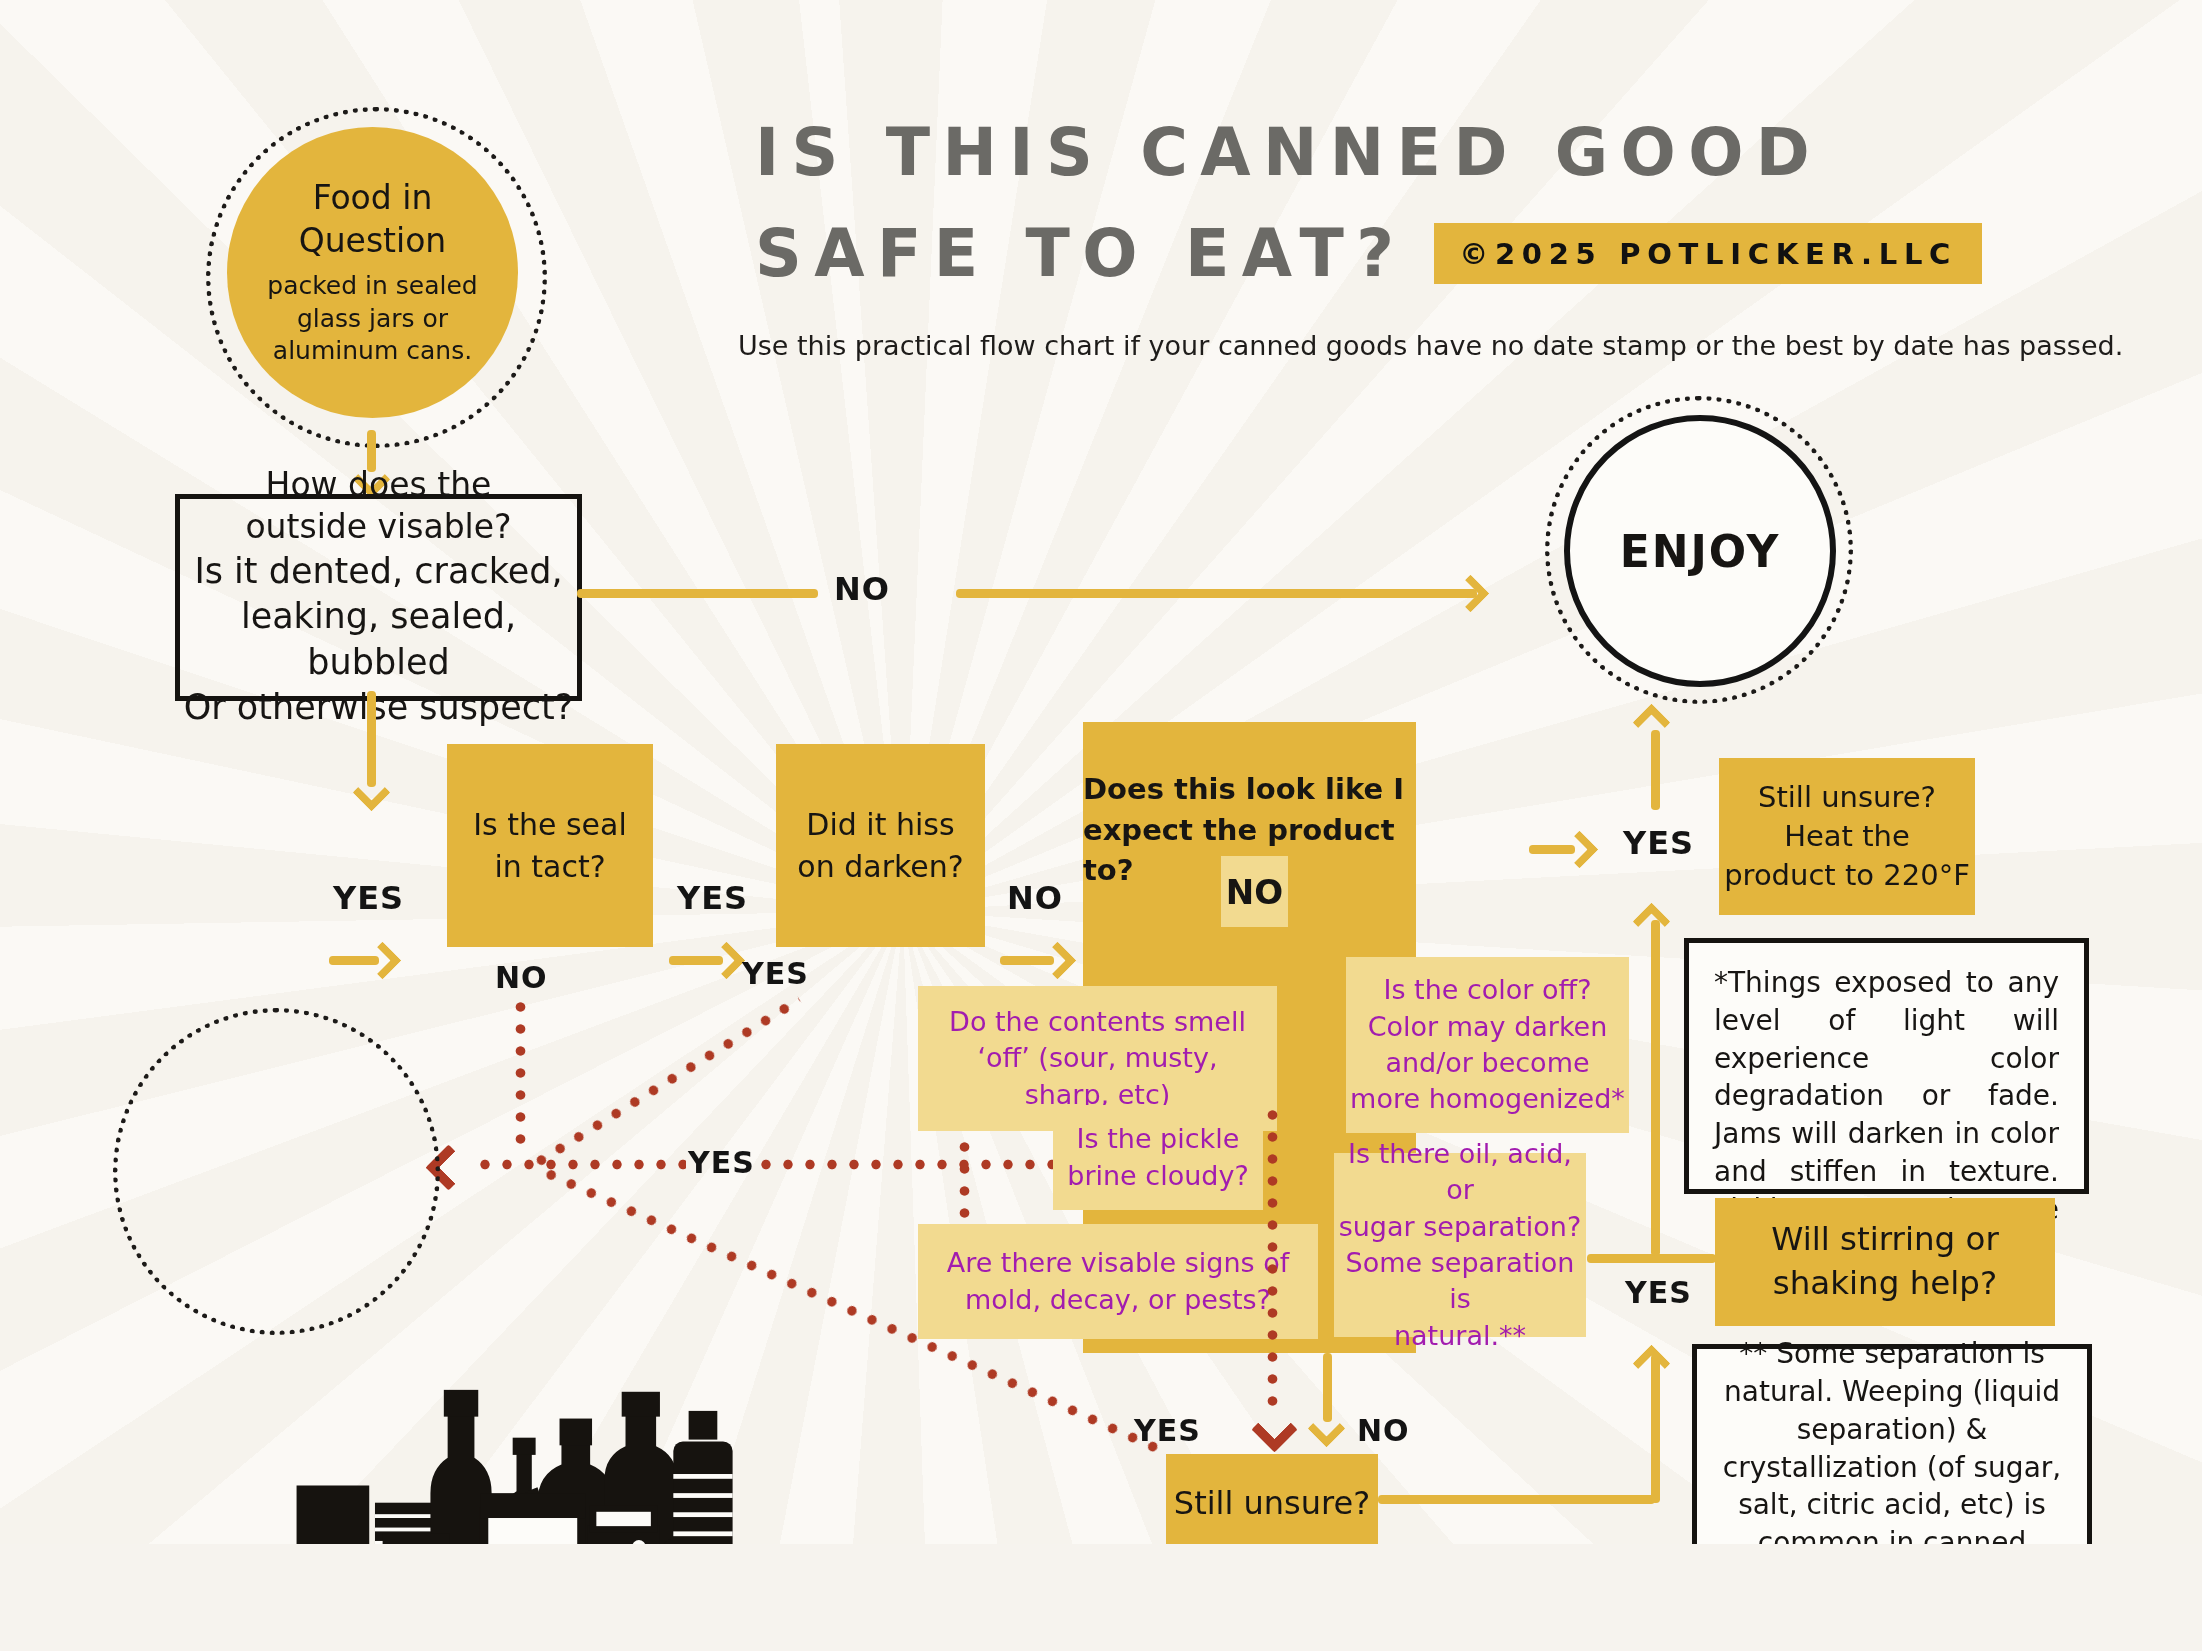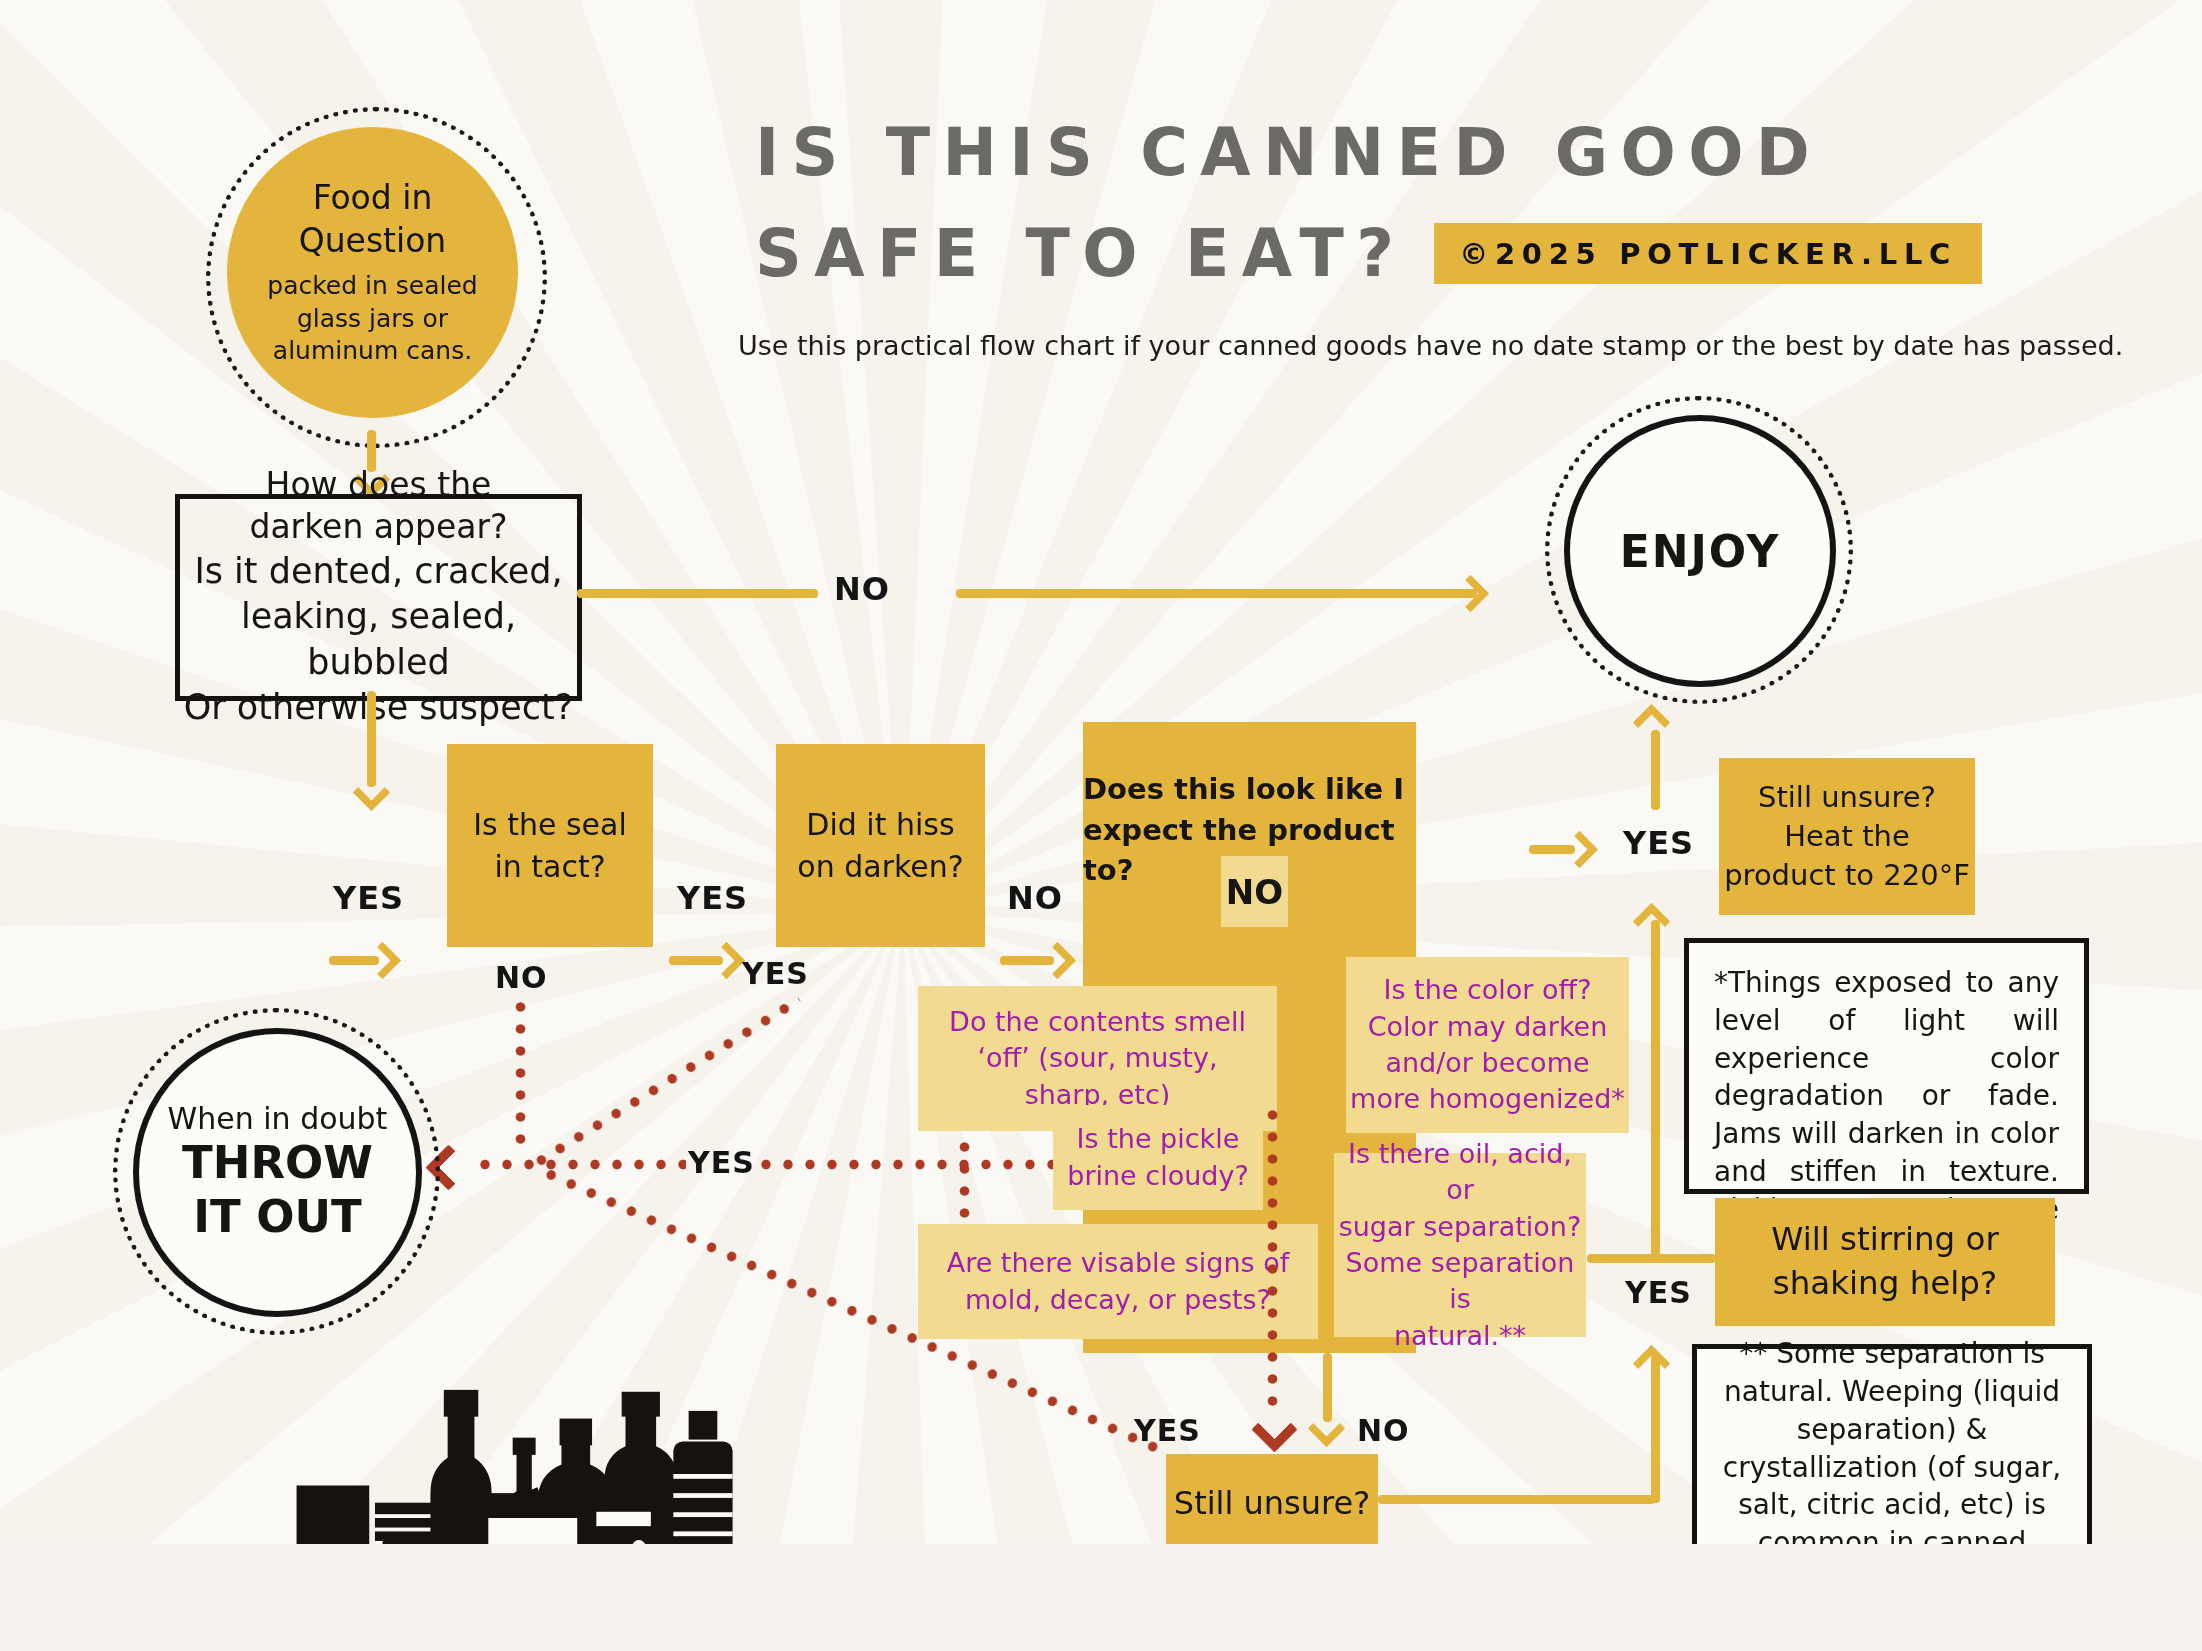--- a/index.html
+++ b/index.html
@@ -68,21 +68,21 @@
 Question</div>
     <div class="pre" style="font-size:25px;line-height:1.3;margin-top:7.6px;">packed in sealed
 glass jars or
 aluminum cans.</div>
   </div>
   <div class="gline" style="left:367px;top:430px;width:8.6px;height:42px;"></div>
   <div class="chev d" style="left:358px;top:466px;"></div>
 
   <div class="abs outline-box center col" style="left:175px;top:494px;width:397px;height:197px;">
     <div class="pre" style="font-size:33px;line-height:1.25;">How does the
-darken appear?</div>
+outside visable?</div>
     <div class="pre" style="font-size:35px;line-height:1.3;margin-top:2px;">Is it dented, cracked,
 leaking, sealed, bubbled
 Or otherwise suspect?</div>
   </div>
 
   <div class="gline" style="left:577px;top:589px;width:241px;height:8.6px;"></div>
   <div class="abs lbl" style="left:834px;top:570px;font-size:32px;">NO</div>
   <div class="gline" style="left:956px;top:589px;width:521px;height:8.6px;"></div>
   <div class="chev r" style="left:1457px;top:580px;"></div>
 
@@ -197,25 +197,20 @@
   <div class="abs note center" style="left:1692px;top:1344px;width:400px;height:247px;box-sizing:border-box;padding:13.4px 19px;">
     <div style="font-size:28px;line-height:1.35;text-align:center;">** Some separation is natural. Weeping (liquid separation) &amp; crystallization (of sugar, salt, citric acid, etc) is common in canned spreads as they age.</div>
   </div>
 
   <div class="abs gold-box center" style="left:1715px;top:1198px;width:340px;height:128px;">
     <div class="pre" style="font-size:32.5px;line-height:1.35;text-align:center;">Will stirring or
 shaking help?</div>
   </div>
 
   <div class="abs dotring" style="left:113px;top:1008px;width:317px;height:317px;"></div>
-  <div class="abs solidcirc center col" style="left:133px;top:1028px;width:277px;height:277px;">
-    <div style="font-size:30px;">When in doubt</div>
-    <div style="font-weight:bold;font-size:45px;line-height:1.2;">THROW</div>
-    <div style="font-weight:bold;font-size:45px;line-height:1.2;">IT OUT</div>
-  </div>
 
   <svg class="abs" style="left:287px;top:1296px;" width="459" height="335" viewBox="0 0 480 350">
     <g fill="#16130F">
       <rect x="10" y="198" width="76" height="124"></rect>
       <rect x="92" y="216" width="70" height="58"></rect>
       <rect x="92" y="228" width="70" height="4" fill="#FDFCF9"></rect>
       <rect x="92" y="242" width="70" height="4" fill="#FDFCF9"></rect>
       <rect x="92" y="256" width="70" height="4" fill="#FDFCF9"></rect>
       <path d="M150 322 L150 206 Q150 181 168 169 L168 122 L196 122 L196 169 Q214 181 214 206 L214 322 Z"></path>
       <rect x="164" y="98" width="36" height="28"></rect>

